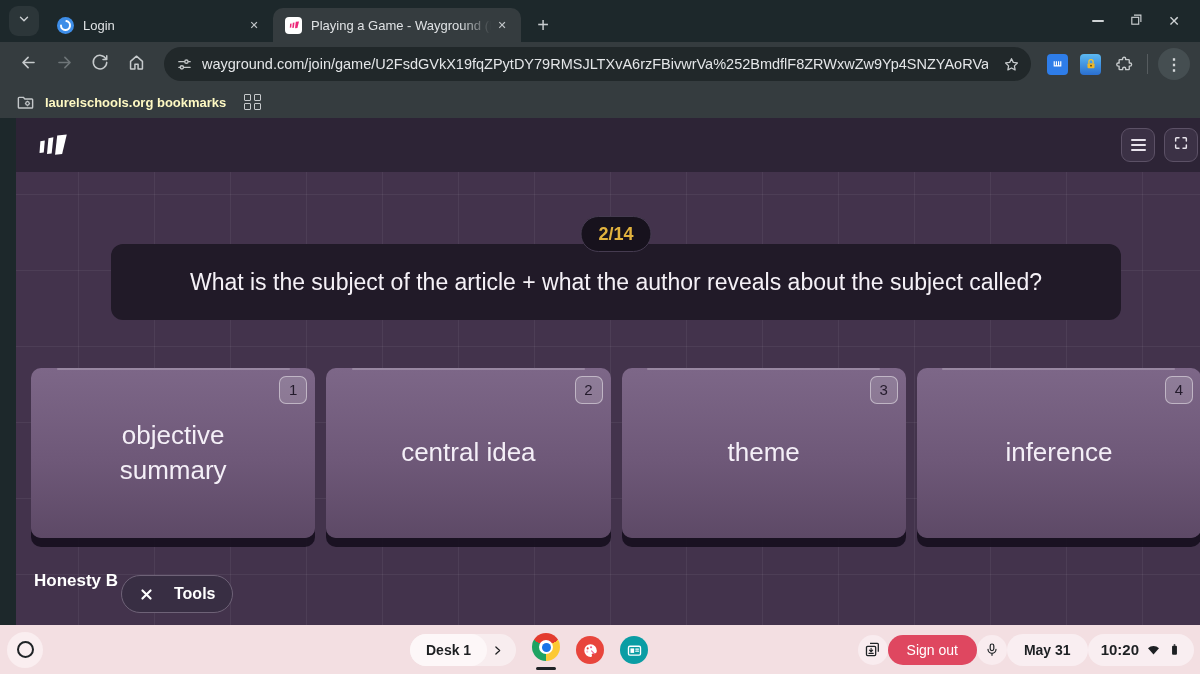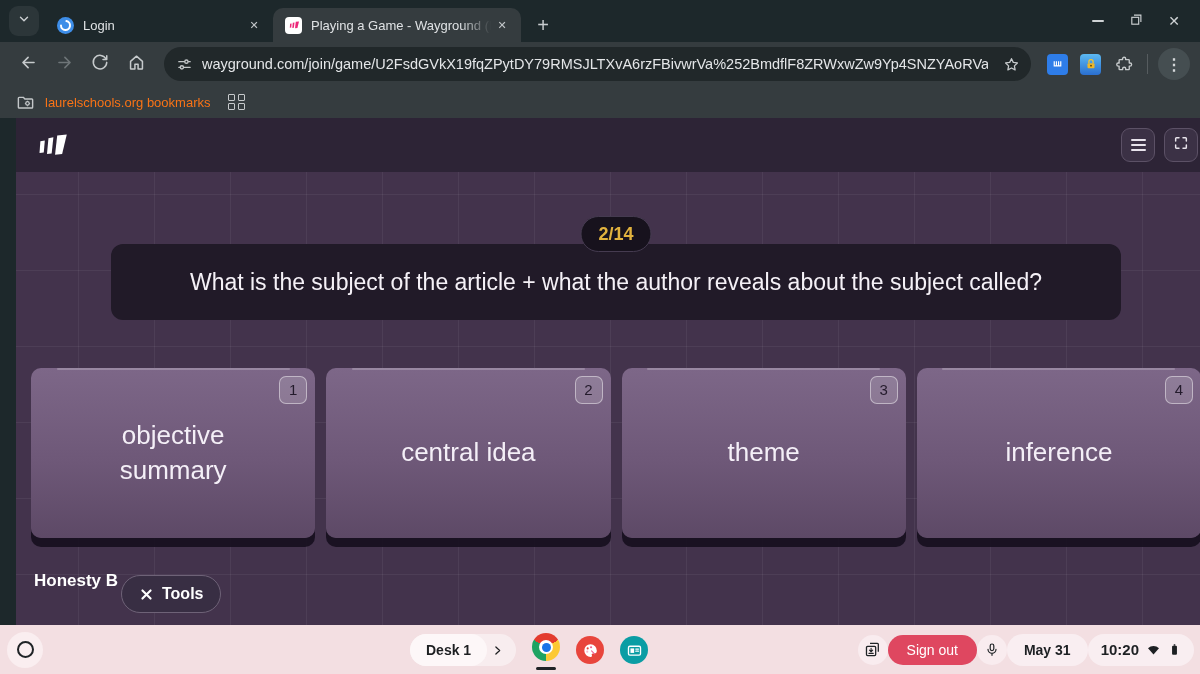--- a/index.html
+++ b/index.html
@@ -42,21 +42,21 @@
   .ext-icon { width:21px; height:21px; border-radius:4px; display:flex; align-items:center; justify-content:center; margin:0 6px; flex:0 0 auto; }
   .ext-blue { background:#2e7de9; }
   .ext-lock { background:linear-gradient(180deg,#5cb9f2 0%,#2a6fd0 100%); }
   .puzzle-btn { width:30px; height:30px; display:flex; align-items:center; justify-content:center; color:#c6cacc; margin:0 2px; }
   .toolbar-sep { width:1px; height:20px; background:#565c5f; margin:0 6px; }
   .menu-btn { width:32px; height:32px; border-radius:50%; background:#454e51; color:#d4d7d9;
     display:flex; align-items:center; justify-content:center; font-size:16px; margin-left:4px; font-weight:bold; }
 
   
   .bookmarks-bar { height:32px; background:#353c3f; display:flex; align-items:center; padding:0 16px; gap:10px; }
-  .bm-label { color:#f97316; font-size:13px; }
+  .bm-label { color:#fef9c3; font-size:13px;font-weight:bold; }
   .bm-folder-icon { color:#c3c7c9; display:flex; }
   .apps-grid { display:grid; grid-template-columns:7px 7px; grid-template-rows:7px 7px; gap:2.5px; margin-left:8px; }
   .apps-grid span { border:1.8px solid #c6c9cb; border-radius:1px; }
 
   
   .game { position:absolute; top:118px; left:16px; width:1200px; height:641px; }
   .game-header { height:54px; background:#2d2436; display:flex; align-items:center; padding:0 18px; }
   .game-logo { color:#ffffff; display:flex; }
   .game-header-buttons { margin-left:auto; display:flex; gap:9px; }
   .gh-btn { width:34px; height:34px; border-radius:9px; background:#3b3145; border:1px solid #5c5166;
@@ -85,21 +85,21 @@
   .opt-card::before { content:''; position:absolute; top:0; left:9%; right:9%; height:2px;
     background:rgba(255,255,255,0.22); border-radius:2px; }
   .opt-badge { position:absolute; top:8px; right:8px; width:28px; height:28px; border-radius:7px;
     background:rgba(255,255,255,0.15); border:1px solid rgba(255,255,255,0.45);
     display:flex; align-items:center; justify-content:center; font-size:15px; color:#241b2c; }
 
   .player-name { position:absolute; left:18px; top:399px; width:88px; color:#ffffff;
     font-size:17px; font-weight:bold; line-height:1.22; }
   .tools-btn { position:absolute; left:105px; top:403px; height:38px; padding:0 17px;
     border-radius:19px; background:#382e43; border:1px solid #6e6277; color:#ffffff;
-    font-size:16px; font-weight:bold; display:flex; align-items:center; gap:8px; }
+    font-size:16px; font-weight:bold; display:flex; align-items:center; gap:20px; }
 
   .game-strip { position:absolute; left:0; right:0; bottom:0; height:17px; background:#291f35; }
 
   
   .shelf { position:absolute; top:625px; left:0; width:1200px; height:49px; background:#f3dfe2; }
   .launcher-btn { position:absolute; left:7px; top:6.5px; width:36px; height:36px; border-radius:50%;
     background:#faeef0; display:flex; align-items:center; justify-content:center; }
   .launcher-ring { width:17px; height:17px; border:2.6px solid #1f2326; border-radius:50%; }
 
   .shelf-center { position:absolute; left:410px; top:0; height:50px; display:flex; align-items:center; gap:16px; }

